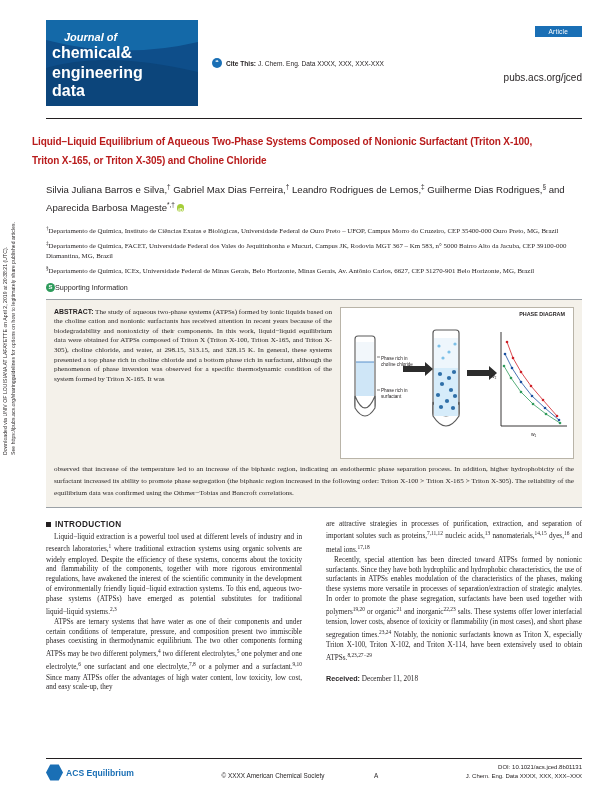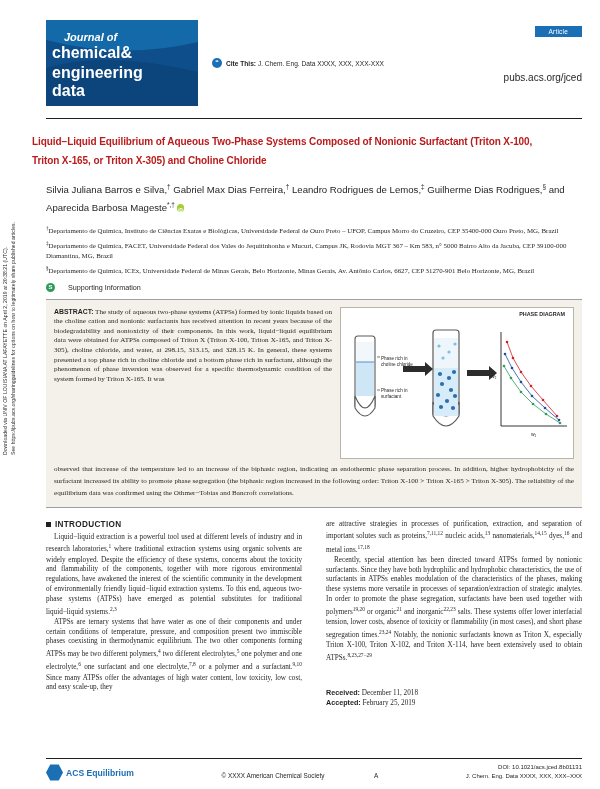--- a/index.html
+++ b/index.html
@@ -152,21 +152,21 @@
   .affils p { margin: 0 0 3px 0; }
   .affils sup { font-size: 5.2px; }
 
   
   .supp {
     margin: 7px 0 0 22px;
     font-family: "Liberation Sans", sans-serif;
     font-size: 7.2px;
     display: flex;
     align-items: center;
-    gap: 13px;
+    gap: 0;
     color: #231f20;
   }
   .supp-ico {
     width: 9px; height: 9px; border-radius: 50%;
     background: #2e9b5b; color:#fff;
     font-size: 6px; line-height: 9px; text-align:center;
     font-weight: bold;
   }
 
   
@@ -235,21 +235,21 @@
     font-size: 7.2px;
     line-height: 9.8px;
     text-align: justify;
     text-indent: 8px;
     color: #231f20;
   }
   .col p.noind { text-indent: 0; }
   .col sup { font-size: 5.4px; }
 
   .received {
-    margin-top: 24px;
+    margin-top: 10px;
     font-size: 7.2px;
     line-height: 10px;
     text-align: left;
   }
   .received b { font-family:"Liberation Sans",sans-serif; font-weight:bold;}
 
   
   .footer {
     position: absolute;
     left: 22px; right: 18px; bottom: 8px;
@@ -432,21 +432,20 @@
         <span>INTRODUCTION</span>
       </div>
       <p id="lp0">Liquid−liquid extraction is a powerful tool used at different levels of industry and in research laboratories,<sup>1</sup> where traditional extraction systems using organic solvents are widely employed. Despite the efficiency of these systems, concerns about the toxicity and flammability of the components, together with more rigorous environmental regulations, have awakened the interest of the scientific community in the development of environmentally friendly liquid−liquid extraction systems. To this end, aqueous two-phase systems (ATPSs) have emerged as potential substitutes for traditional liquid−liquid systems.<sup>2,3</sup></p>
       <p id="lp1">ATPSs are ternary systems that have water as one of their components and under certain conditions of temperature, pressure, and composition present two immiscible phases coexisting in thermodynamic equilibrium. The two other components forming ATPSs may be two different polymers,<sup>4</sup> two different electrolytes,<sup>5</sup> one polymer and one electrolyte,<sup>6</sup> one surfactant and one electrolyte,<sup>7,8</sup> or a polymer and a surfactant.<sup>9,10</sup> Since many ATPSs offer the advantages of high water content, low toxicity, low cost, and easy scale-up, they</p>
     </div>
     <div class="col">
       <p class="noind" id="rp0">are attractive strategies in processes of purification, extraction, and separation of important solutes such as proteins,<sup>7,11,12</sup> nucleic acids,<sup>13</sup> nanomaterials,<sup>14,15</sup> dyes,<sup>16</sup> and metal ions.<sup>17,18</sup></p>
       <p id="rp1">Recently, special attention has been directed toward ATPSs formed by nonionic surfactants. Since they have both hydrophilic and hydrophobic characteristics, the use of surfactants in ATPSs enables modulation of the characteristics of the phases, making these systems more versatile in processes of separation/extraction of strategic analytes. In order to promote the phase segregation, surfactants have been used together with polymers<sup>19,20</sup> or organic<sup>21</sup> and inorganic<sup>22,23</sup> salts. These systems offer lower interfacial tension, lower costs, absence of toxicity or flammability (in most cases), and short phase segregation times.<sup>23,24</sup> Notably, the nonionic surfactants known as Triton X, especially Triton X-100, Triton X-102, and Triton X-114, have been extensively used to obtain ATPSs.<sup>8,23,27−29</sup></p>
       <div class="received">
         <div><b>Received:</b> <span>December 11, 2018</span></div>
-        <div><b>Accepted:</b> <span>February 25, 2019</span></div>
       </div>
     </div>
   </div>
 
   <div class="foot-rule"></div>
   <div class="footer">
     <div class="acs-logo">
       <span class="acs-hex"></span>
       <span class="acs-txt">ACS Equilibrium</span>
     </div>

